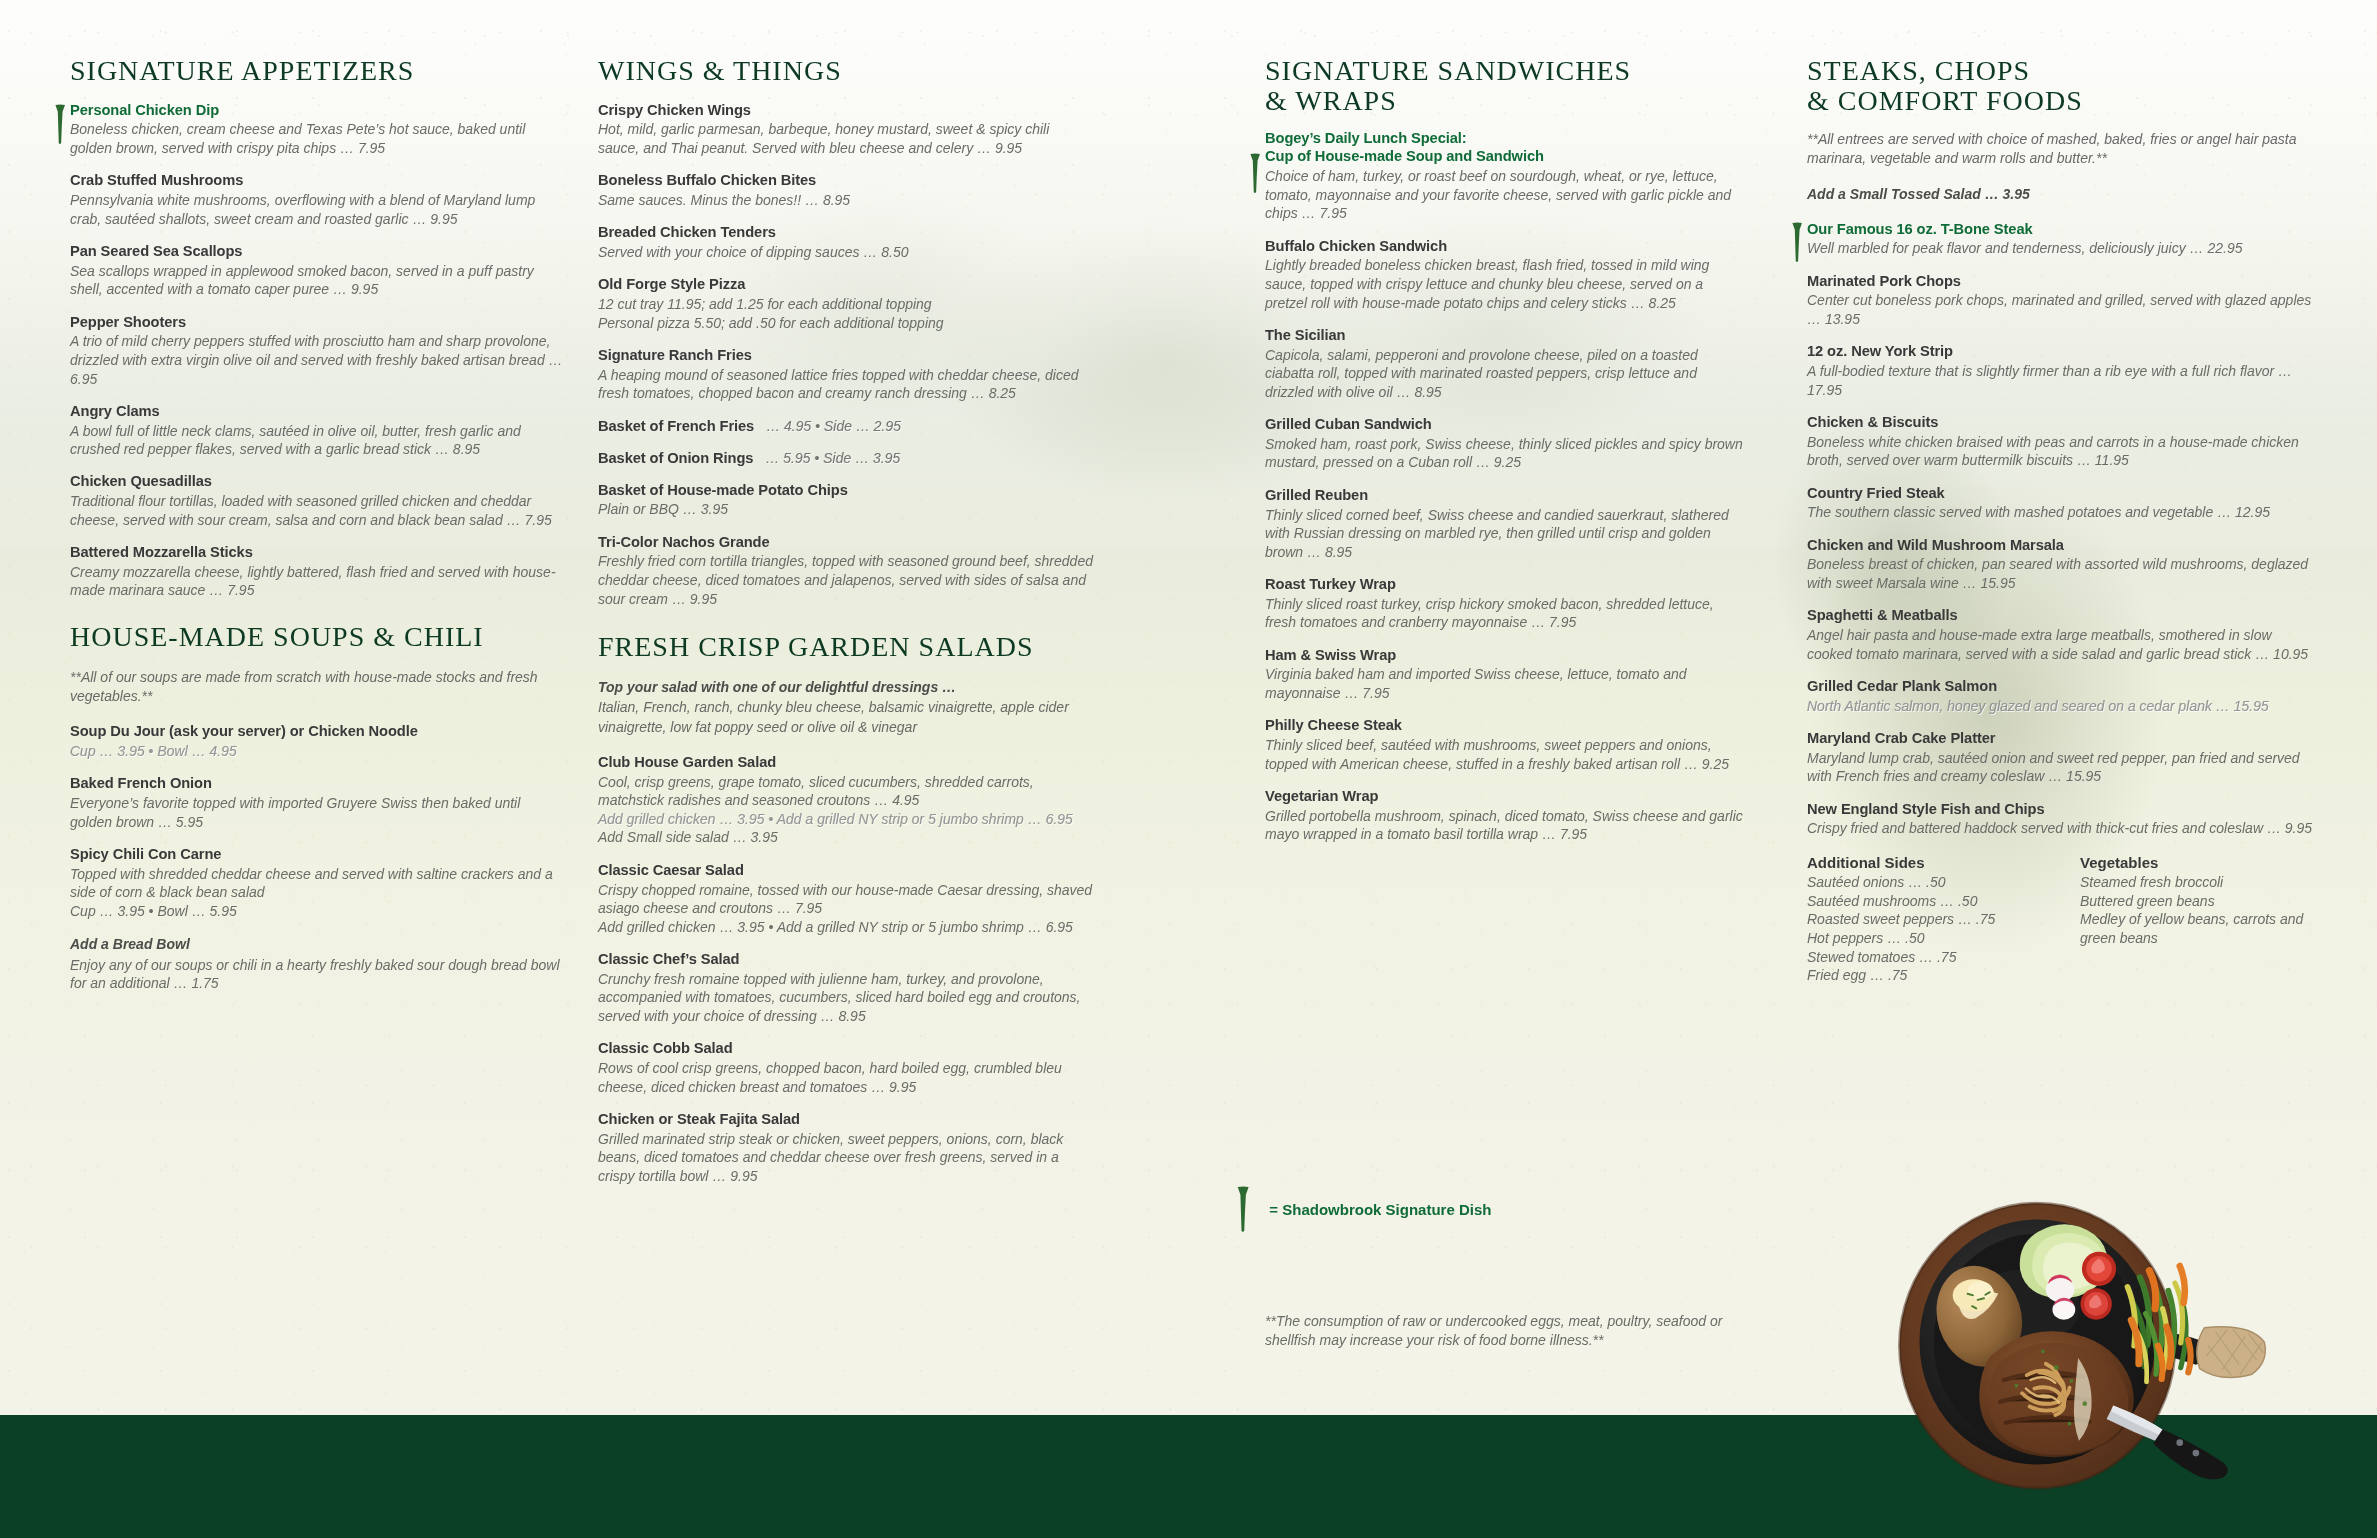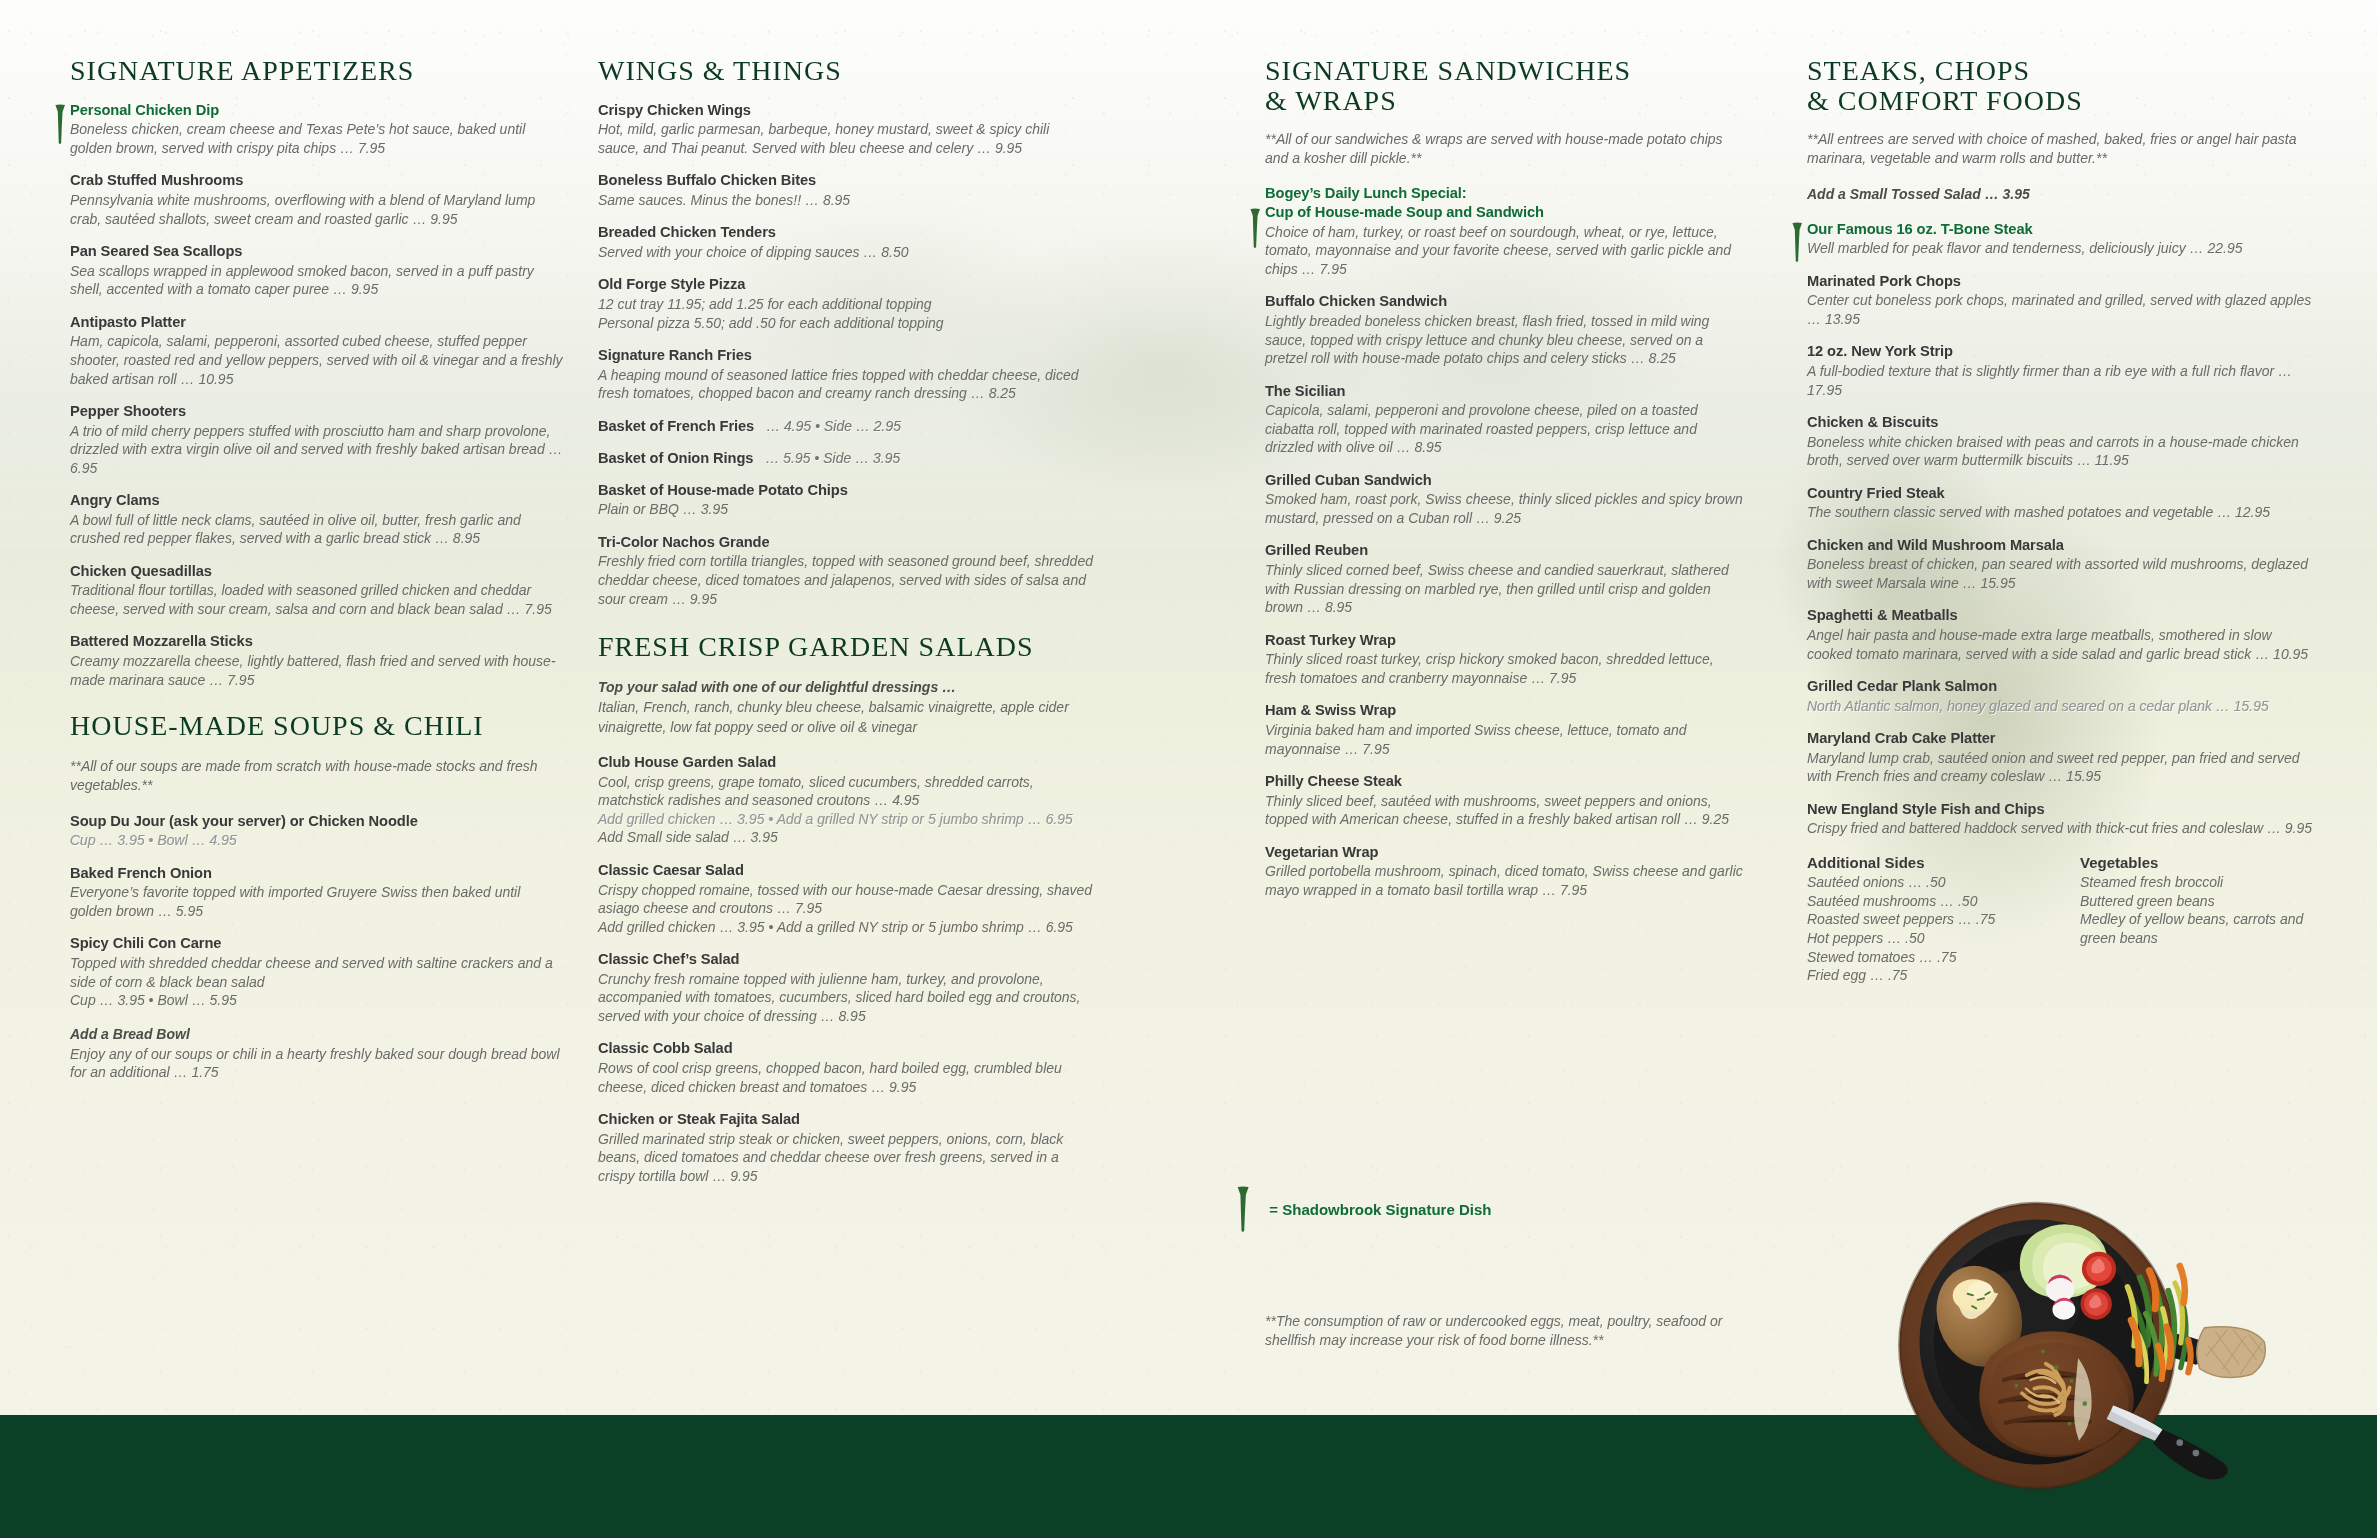--- a/index.html
+++ b/index.html
@@ -265,24 +265,20 @@
 
     <div class="item">
       <div class="item-name">Crab Stuffed Mushrooms</div>
       <div class="item-desc">Pennsylvania white mushrooms, overflowing with a blend of Maryland lump crab, sautéed shallots, sweet cream and roasted garlic … 9.95</div>
     </div>
     <div class="item">
       <div class="item-name">Pan Seared Sea Scallops</div>
       <div class="item-desc">Sea scallops wrapped in applewood smoked bacon, served in a puff pastry shell, accented with a tomato caper puree … 9.95</div>
     </div>
     <div class="item">
-      <div class="item-name">Antipasto Platter</div>
-      <div class="item-desc">Ham, capicola, salami, pepperoni, assorted cubed cheese, stuffed pepper shooter, roasted red and yellow peppers, served with oil &amp; vinegar and a freshly baked artisan roll … 10.95</div>
-    </div>
-    <div class="item">
       <div class="item-name">Pepper Shooters</div>
       <div class="item-desc">A trio of mild cherry peppers stuffed with prosciutto ham and sharp provolone, drizzled with extra virgin olive oil and served with freshly baked artisan bread … 6.95</div>
     </div>
     <div class="item">
       <div class="item-name">Angry Clams</div>
       <div class="item-desc">A bowl full of little neck clams, sautéed in olive oil, butter, fresh garlic and crushed red pepper flakes, served with a garlic bread stick … 8.95</div>
     </div>
     <div class="item">
       <div class="item-name">Chicken Quesadillas</div>
       <div class="item-desc">Traditional flour tortillas, loaded with seasoned grilled chicken and cheddar cheese, served with sour cream, salsa and corn and black bean salad … 7.95</div>
@@ -390,21 +386,20 @@
     </div>
   </div>
 
   <div class="col col-3">
 
     <h2 class="section-head two-line">
       <span>SIGNATURE SANDWICHES</span><br>
       <span>&amp; WRAPS</span>
     </h2>
 
-    <div class="intro-note">**All of our sandwiches &amp; wraps are served with house-made potato chips and a kosher dill pickle.**</div>
 
     <div class="item">
       <span class="tee" style="top:23px;">
         <svg viewBox="0 0 26 86">
             <path d="M3 2 Q13 0 23 2 L18 16 Q16 50 15 82 Q12 86 10 82 Q9 50 8 16 Z" fill="#2d6a32"></path>
           </svg>
       </span>
       <div class="item-name sig">Bogey’s Daily Lunch Special:</div>
       <div class="item-name sig">Cup of House-made Soup and Sandwich</div>
       <div class="item-desc">Choice of ham, turkey, or roast beef on sourdough, wheat, or rye, lettuce, tomato, mayonnaise and your favorite cheese, served with garlic pickle and chips … 7.95</div>

